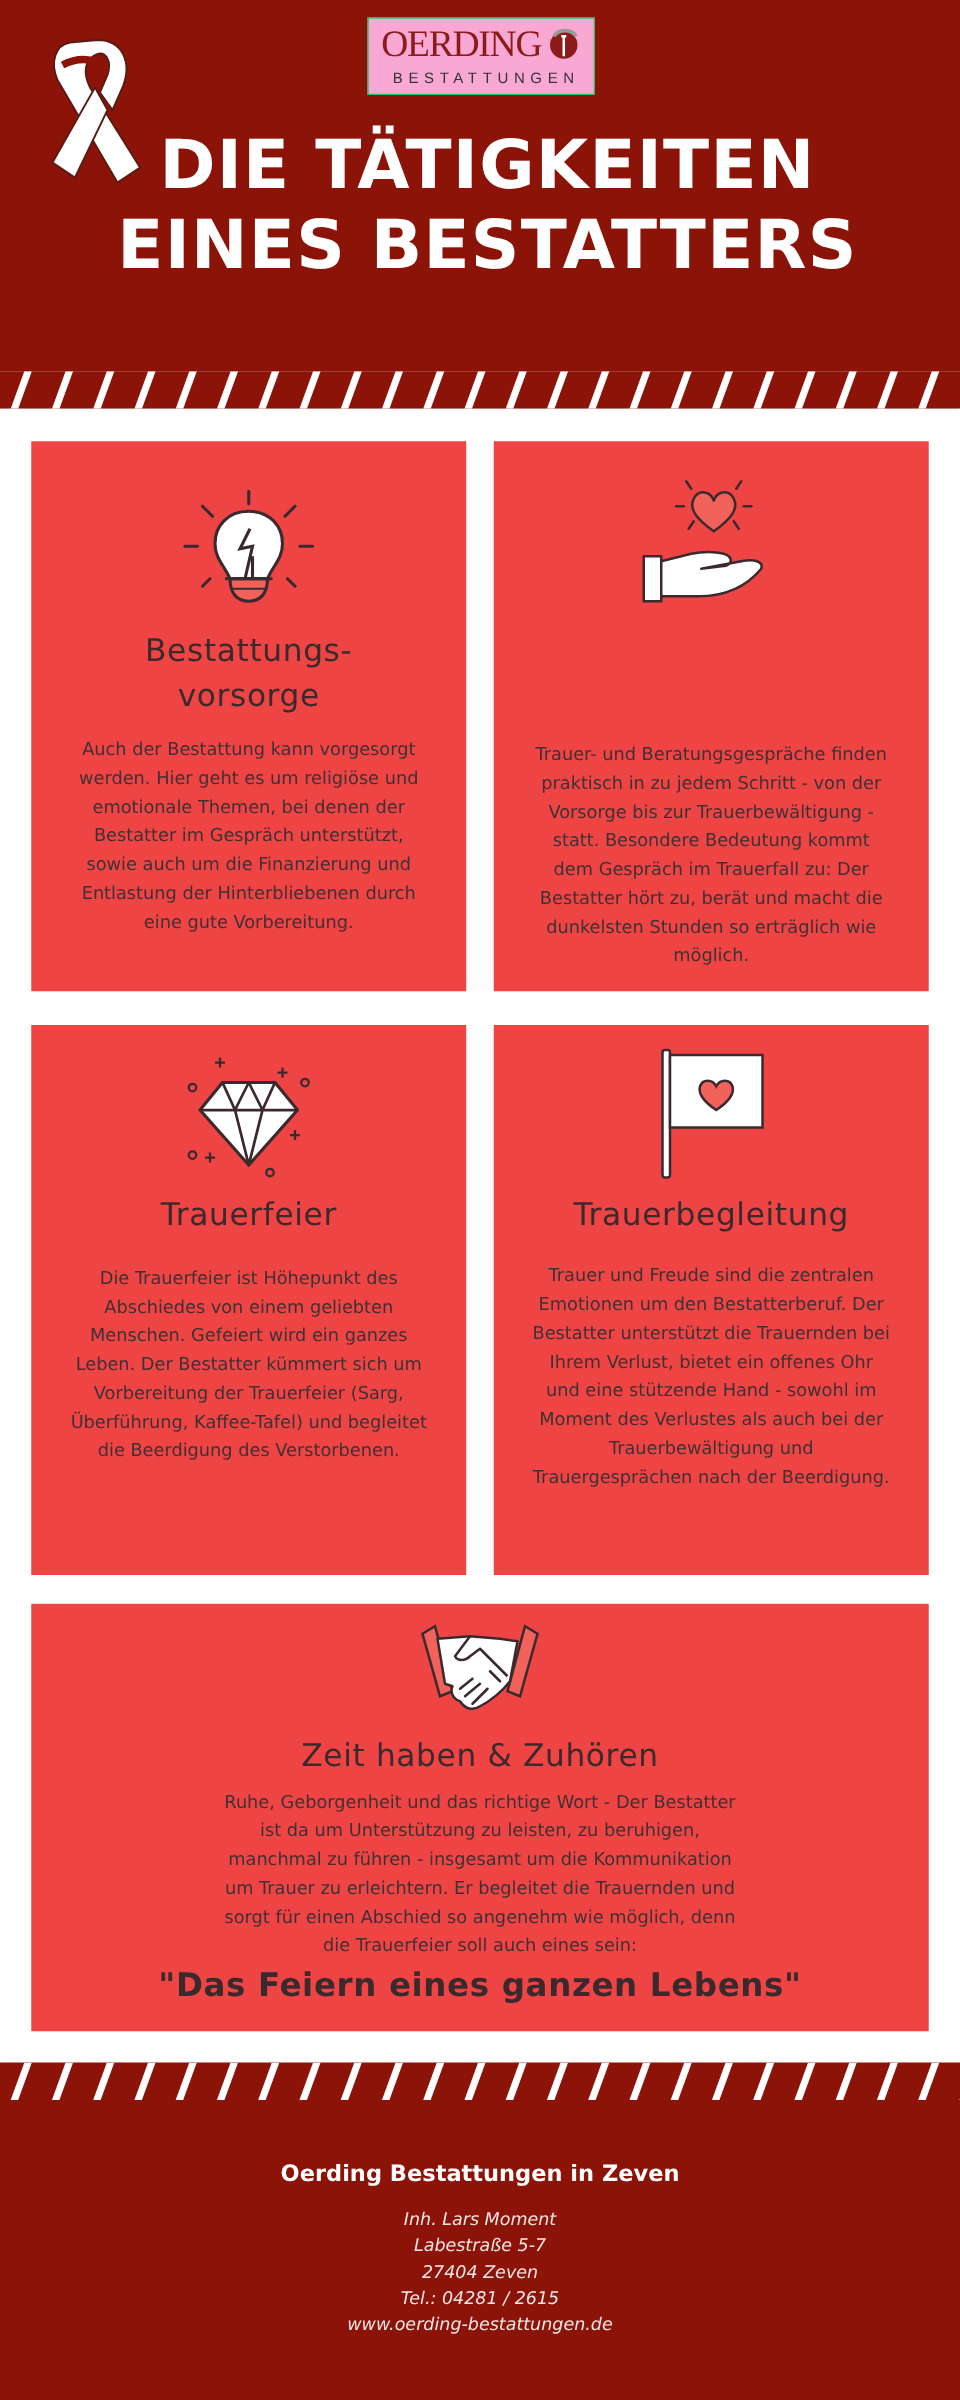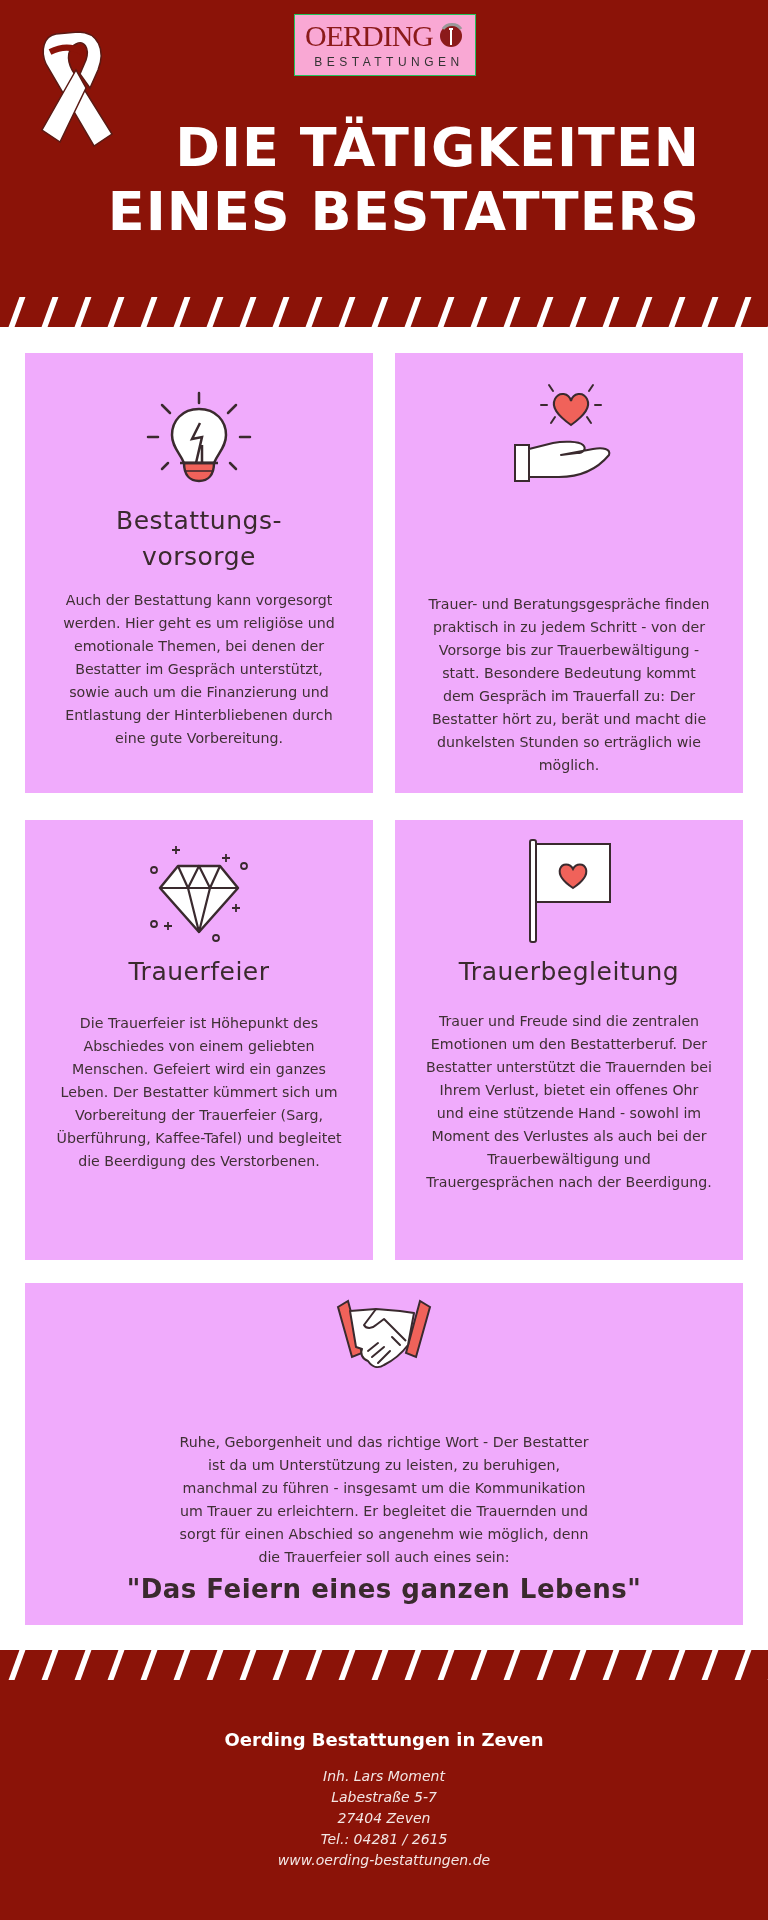--- a/index.html
+++ b/index.html
@@ -7,26 +7,26 @@
   body { position:relative; font-family:"Liberation Sans", sans-serif; }
 
   .header { position:absolute; left:0; top:0; width:768px; height:297px; background:#8b1308; }
   .logo { position:absolute; left:294px; top:14px; width:182px; height:62px; background:#f9a8d4; border:1px solid #22c55e; }
   .logo .brand { position:absolute; left:10px; top:6px; font-family:"Liberation Serif", serif; font-size:30px; color:#8b1a1a; letter-spacing:-1px; line-height:30px; }
   .logo .sub { position:absolute; left:0; width:100%; top:40px; text-align:center; font-family:"Liberation Sans", sans-serif; font-size:12px; letter-spacing:4.5px; color:#333; line-height:14px; padding-left:8px; }
   .logo .mark { position:absolute; right:10px; top:6px; width:28px; height:28px; }
 
   .ribbon { position:absolute; left:32px; top:30px; width:82px; height:118px; }
 
-  .title { position:absolute; left:80px; top:100px; width:620px; text-align:right; color:#ffffff; font-family:"DejaVu Sans", sans-serif; font-weight:bold; font-size:54px; line-height:64px; letter-spacing:1px;margin-top:16px; }
+  .title { position:absolute; left:80px; top:100px; width:620px; text-align:center; color:#ffffff; font-family:"DejaVu Sans", sans-serif; font-weight:bold; font-size:54px; line-height:64px; letter-spacing:1px; }
 
   .stripes { position:absolute; left:0; width:768px; height:34px; overflow:hidden; }
   .stripes .s { position:absolute; top:0; width:6px; height:100%; background:#ffffff; transform:skewX(-20deg); }
 
-  .card { position:absolute; background:#f0abfc; }
+  .card { position:absolute; background:#ef4444; }
   .card .icon { position:absolute; left:50%; transform:translateX(-50%); }
   .card .ctitle { position:absolute; left:0; width:100%; text-align:center; font-family:"DejaVu Sans", sans-serif; color:#3a2a2e; font-size:25px; line-height:36px; letter-spacing:0.5px; }
   .card .ctext { position:absolute; left:30px; right:30px; text-align:center; font-family:"DejaVu Sans", sans-serif; font-size:14.2px; line-height:23px; color:#3f3034; }
 
   .footer { position:absolute; left:0; top:1652px; width:768px; height:268px; background:#8b1308; }
   .footer .fname { position:absolute; left:0; width:100%; top:82px; text-align:center; color:#fff; font-family:"DejaVu Sans", sans-serif; font-weight:bold; font-size:18px; line-height:24px; }
   .footer .fline { position:absolute; left:0; width:100%; text-align:center; color:#f3e6e4; font-family:"DejaVu Sans", sans-serif; font-style:italic; font-size:14px; line-height:21px; }
 </style>
 </head>
 <body>
@@ -153,20 +153,21 @@
 </div>
 
 <div class="card" style="left:25px; top:1283px; width:718px; height:342px;">
   <svg class="icon" style="top:14px; width:100px; height:80px;" viewBox="0 0 100 80">
     <path d="M4 10 L14 4 L28 56 L18 60 Z" fill="#f0625a" stroke="#3a2a2e" stroke-width="2"></path>
     <path d="M96 10 L86 4 L72 56 L82 60 Z" fill="#f0625a" stroke="#3a2a2e" stroke-width="2"></path>
     <path d="M16 14 L42 12 L66 14 L80 16 L74 48 C68 56 58 64 50 68 C44 72 38 70 34 64 C28 62 26 56 28 52 L22 50 Z" fill="#ffffff" stroke="#3a2a2e" stroke-width="2" stroke-linejoin="round"></path>
     <path d="M42 12 L30 28 C32 32 38 32 42 28 L50 22 L72 44" fill="none" stroke="#3a2a2e" stroke-width="2" stroke-linejoin="round"></path>
     <path d="M34 54 L44 46 M38 60 L50 50 M44 66 L56 54 M58 40 L66 48" fill="none" stroke="#3a2a2e" stroke-width="2" stroke-linecap="round"></path>
   </svg>
+  <div class="ctitle" style="top:104px;">Zeit haben &amp; Zuhören</div>
   <div class="ctext" style="top:148px; left:150px; right:150px;">Ruhe, Geborgenheit und das richtige Wort - Der Bestatter ist da um Unterstützung zu leisten, zu beruhigen, manchmal zu führen - insgesamt um die Kommunikation um Trauer zu erleichtern. Er begleitet die Trauernden und sorgt für einen Abschied so angenehm wie möglich, denn die Trauerfeier soll auch eines sein:</div>
   <div class="ctitle" style="top:288px; font-size:26px; font-weight:bold;">"Das Feiern eines ganzen Lebens"</div>
 </div>
 
 <div class="stripes" id="stripes-bottom" style="top:1650px; background:#8b1308; height:30px;">
     <span class="s" style="left: 14px;"></span>
     <span class="s" style="left: 47px;"></span>
     <span class="s" style="left: 80px;"></span>
     <span class="s" style="left: 113px;"></span>
     <span class="s" style="left: 146px;"></span>

